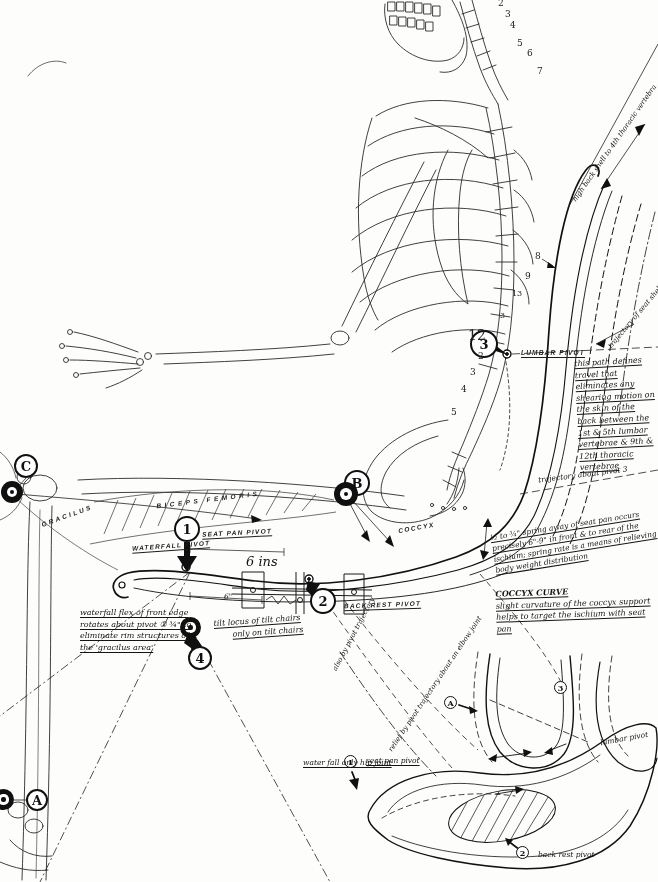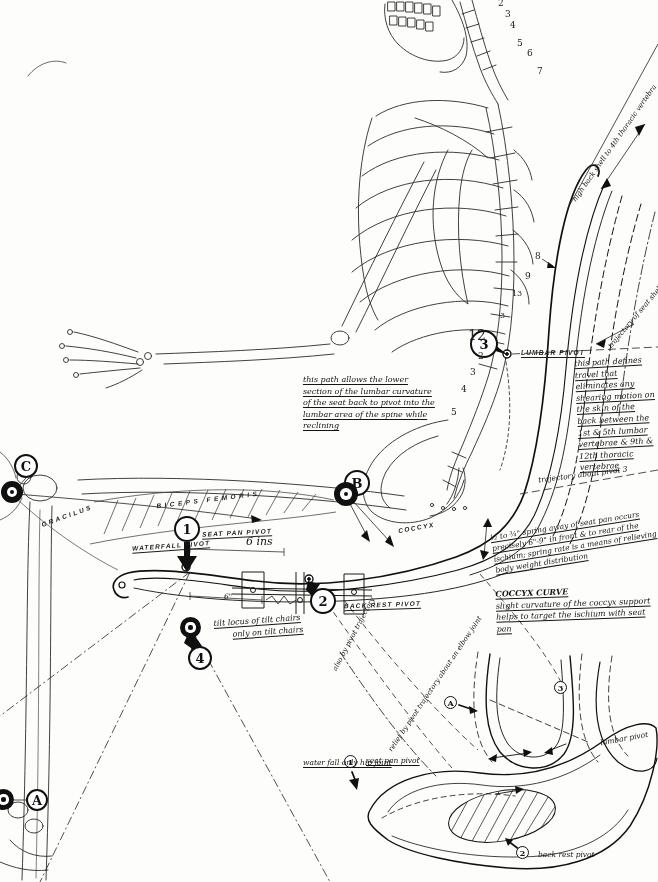--- a/index.html
+++ b/index.html
@@ -246,36 +246,36 @@
   <span class="num" style="left:535px;top:251px">8</span>
   <span class="num" style="left:525px;top:271px">9</span>
   <span class="num" style="left:512px;top:289px;font-size:8px">13</span>
   <span class="num" style="left:500px;top:311px;font-size:8px">3</span>
   <span class="num" style="left:468px;top:327px;font-size:14px">12</span>
   <span class="num" style="left:478px;top:351px">2</span>
   <span class="num" style="left:470px;top:367px">3</span>
   <span class="num" style="left:461px;top:384px">4</span>
   <span class="num" style="left:451px;top:407px">5</span>
 
-  <div class="hand" style="left:303px;top:374px;width:134px">this path allows the lower section of the lumbar curvature of the seat back to pivot into the lumbar area of the spine while reclining</div>
   <div class="hand" style="left:577px;top:356px;width:80px;transform:rotate(-3deg)">this path defines travel that eliminates any shearing motion on the skin of the back between the 1st &amp; 5th lumbar vertebrae &amp; 9th &amp; 12th thoracic vertebrae</div>
   <div class="hand nou nowrap" style="left:570px;top:198px;transform:rotate(-55deg);transform-origin:0 0;font-size:7px">high back shell to 4th thoracic vertebra</div>
   <div class="hand nou nowrap" style="left:606px;top:344px;transform:rotate(-50deg);transform-origin:0 0;font-size:7px">trajectory of seat shell</div>
   <div class="hand nou nowrap" style="left:538px;top:470px;transform:rotate(-7deg);font-size:7.5px">trajectory about pivot 3</div>
   <div class="hand" style="left:492px;top:520px;width:166px;transform:rotate(-9deg);font-size:7.5px">½ to ¾" spring away of seat pan occurs precisely 6"-9" in front &amp; to rear of the ischium; spring rate is a means of relieving body weight distribution</div>
   <div style="position:absolute;left:496px;top:586px;width:160px;transform:rotate(-2deg)">
     <div class="hand" style="position:static;font-weight:700">COCCYX CURVE</div>
     <div class="hand" style="position:static">slight curvature of the coccyx support helps to target the ischium with seat pan</div>
   </div>
+  <div class="hand" style="left:80px;top:607px;width:124px">waterfall flex of front edge rotates about pivot ① ¾" to eliminate rim structures of the 'gracilus area'</div>
   <div style="position:absolute;left:214px;top:615px;transform:rotate(-4deg)">
     <div class="hand nowrap" style="position:static">tilt locus of tilt chairs</div>
     <div class="hand nowrap" style="position:static;margin-left:18px">only on tilt chairs</div>
   </div>
   <div class="hand nou nowrap" style="left:330px;top:668px;transform:rotate(-62deg);transform-origin:0 0;font-size:7px">also by pivot trajectory</div>
   <div class="hand nou nowrap" style="left:386px;top:748px;transform:rotate(-56deg);transform-origin:0 0;font-size:7px">relief by pivot trajectory about an elbow joint</div>
   <div class="hand nowrap" style="left:303px;top:758px;font-size:7.5px">water fall  only hip joint</div>
   <div class="hand nowrap" style="left:366px;top:756px;font-size:7.5px">seat pan pivot</div>
   <div class="hand nou nowrap" style="left:538px;top:850px;font-size:7.5px">back rest pivot</div>
   <div class="hand nou nowrap" style="left:600px;top:734px;transform:rotate(-10deg);font-size:7.5px">lumbar pivot</div>
-  <div class="hand nou nowrap" style="left:246px;top:534px;font-size:11px">6 ins</div>
+  <div class="hand nou nowrap" style="left:246px;top:553px;font-size:13px">6 ins</div>
   <div class="hand nou nowrap" style="left:224px;top:592px;font-size:7.5px">6"</div>
 
 </div>
 
 </body></html>

